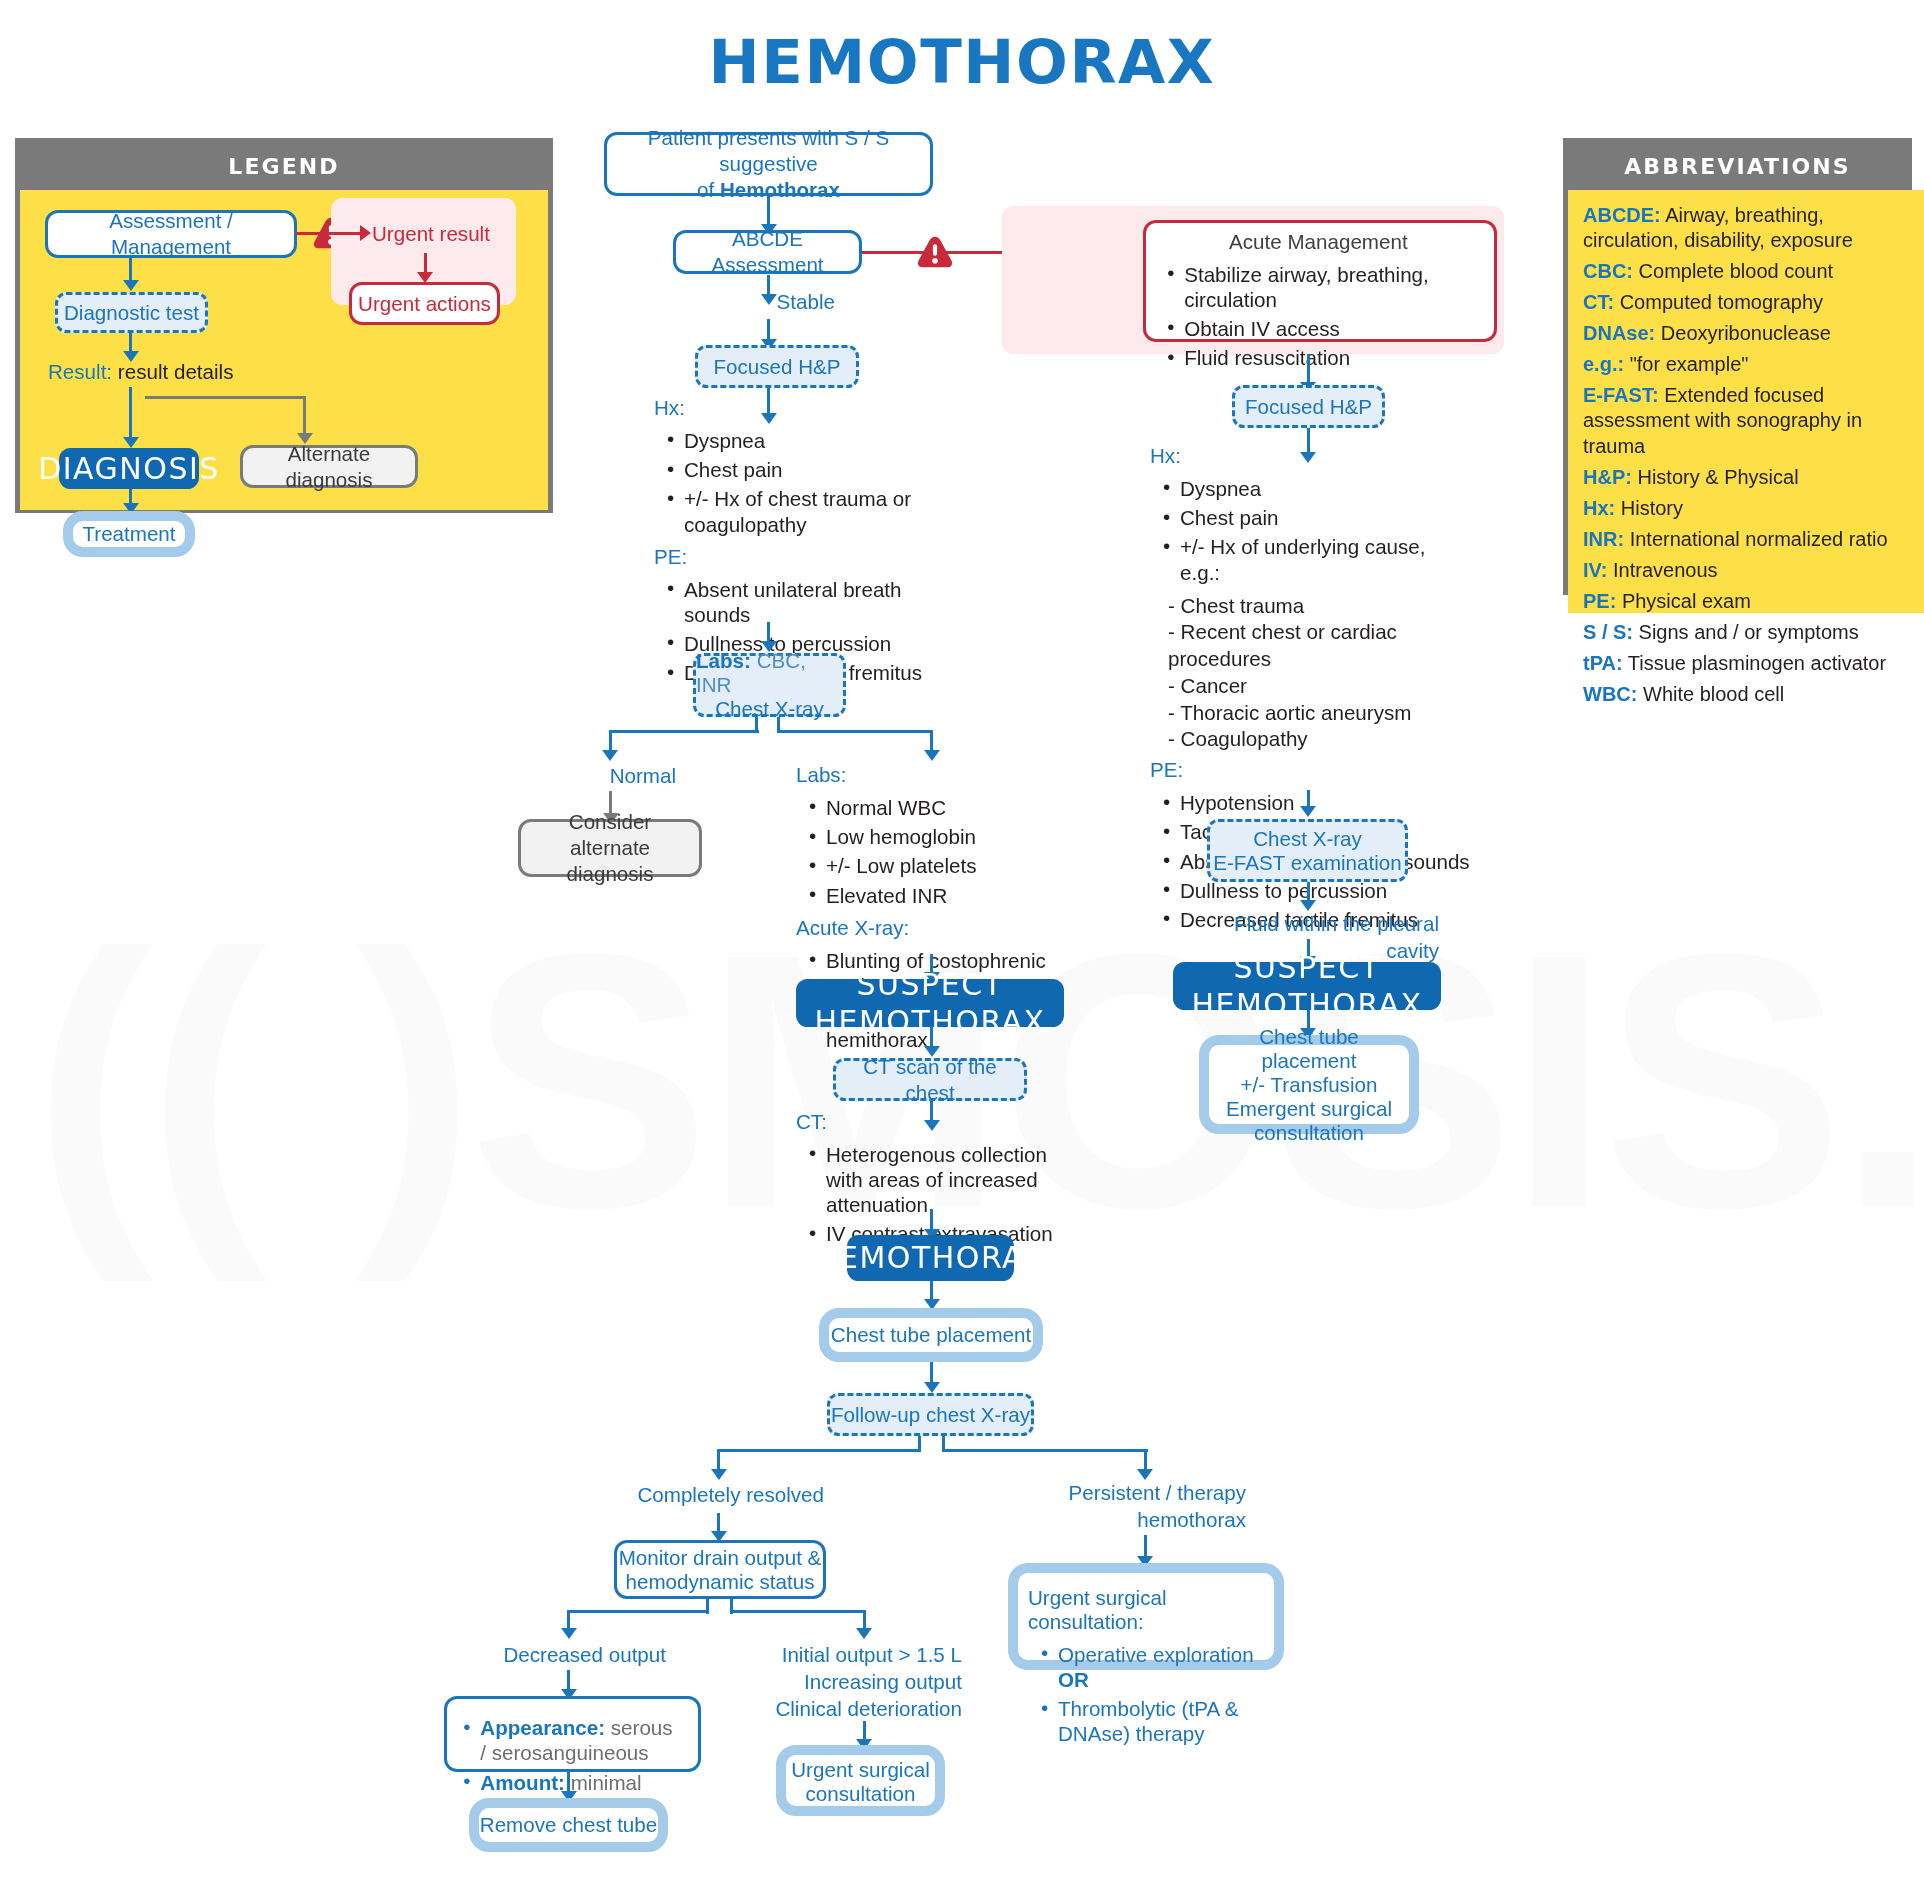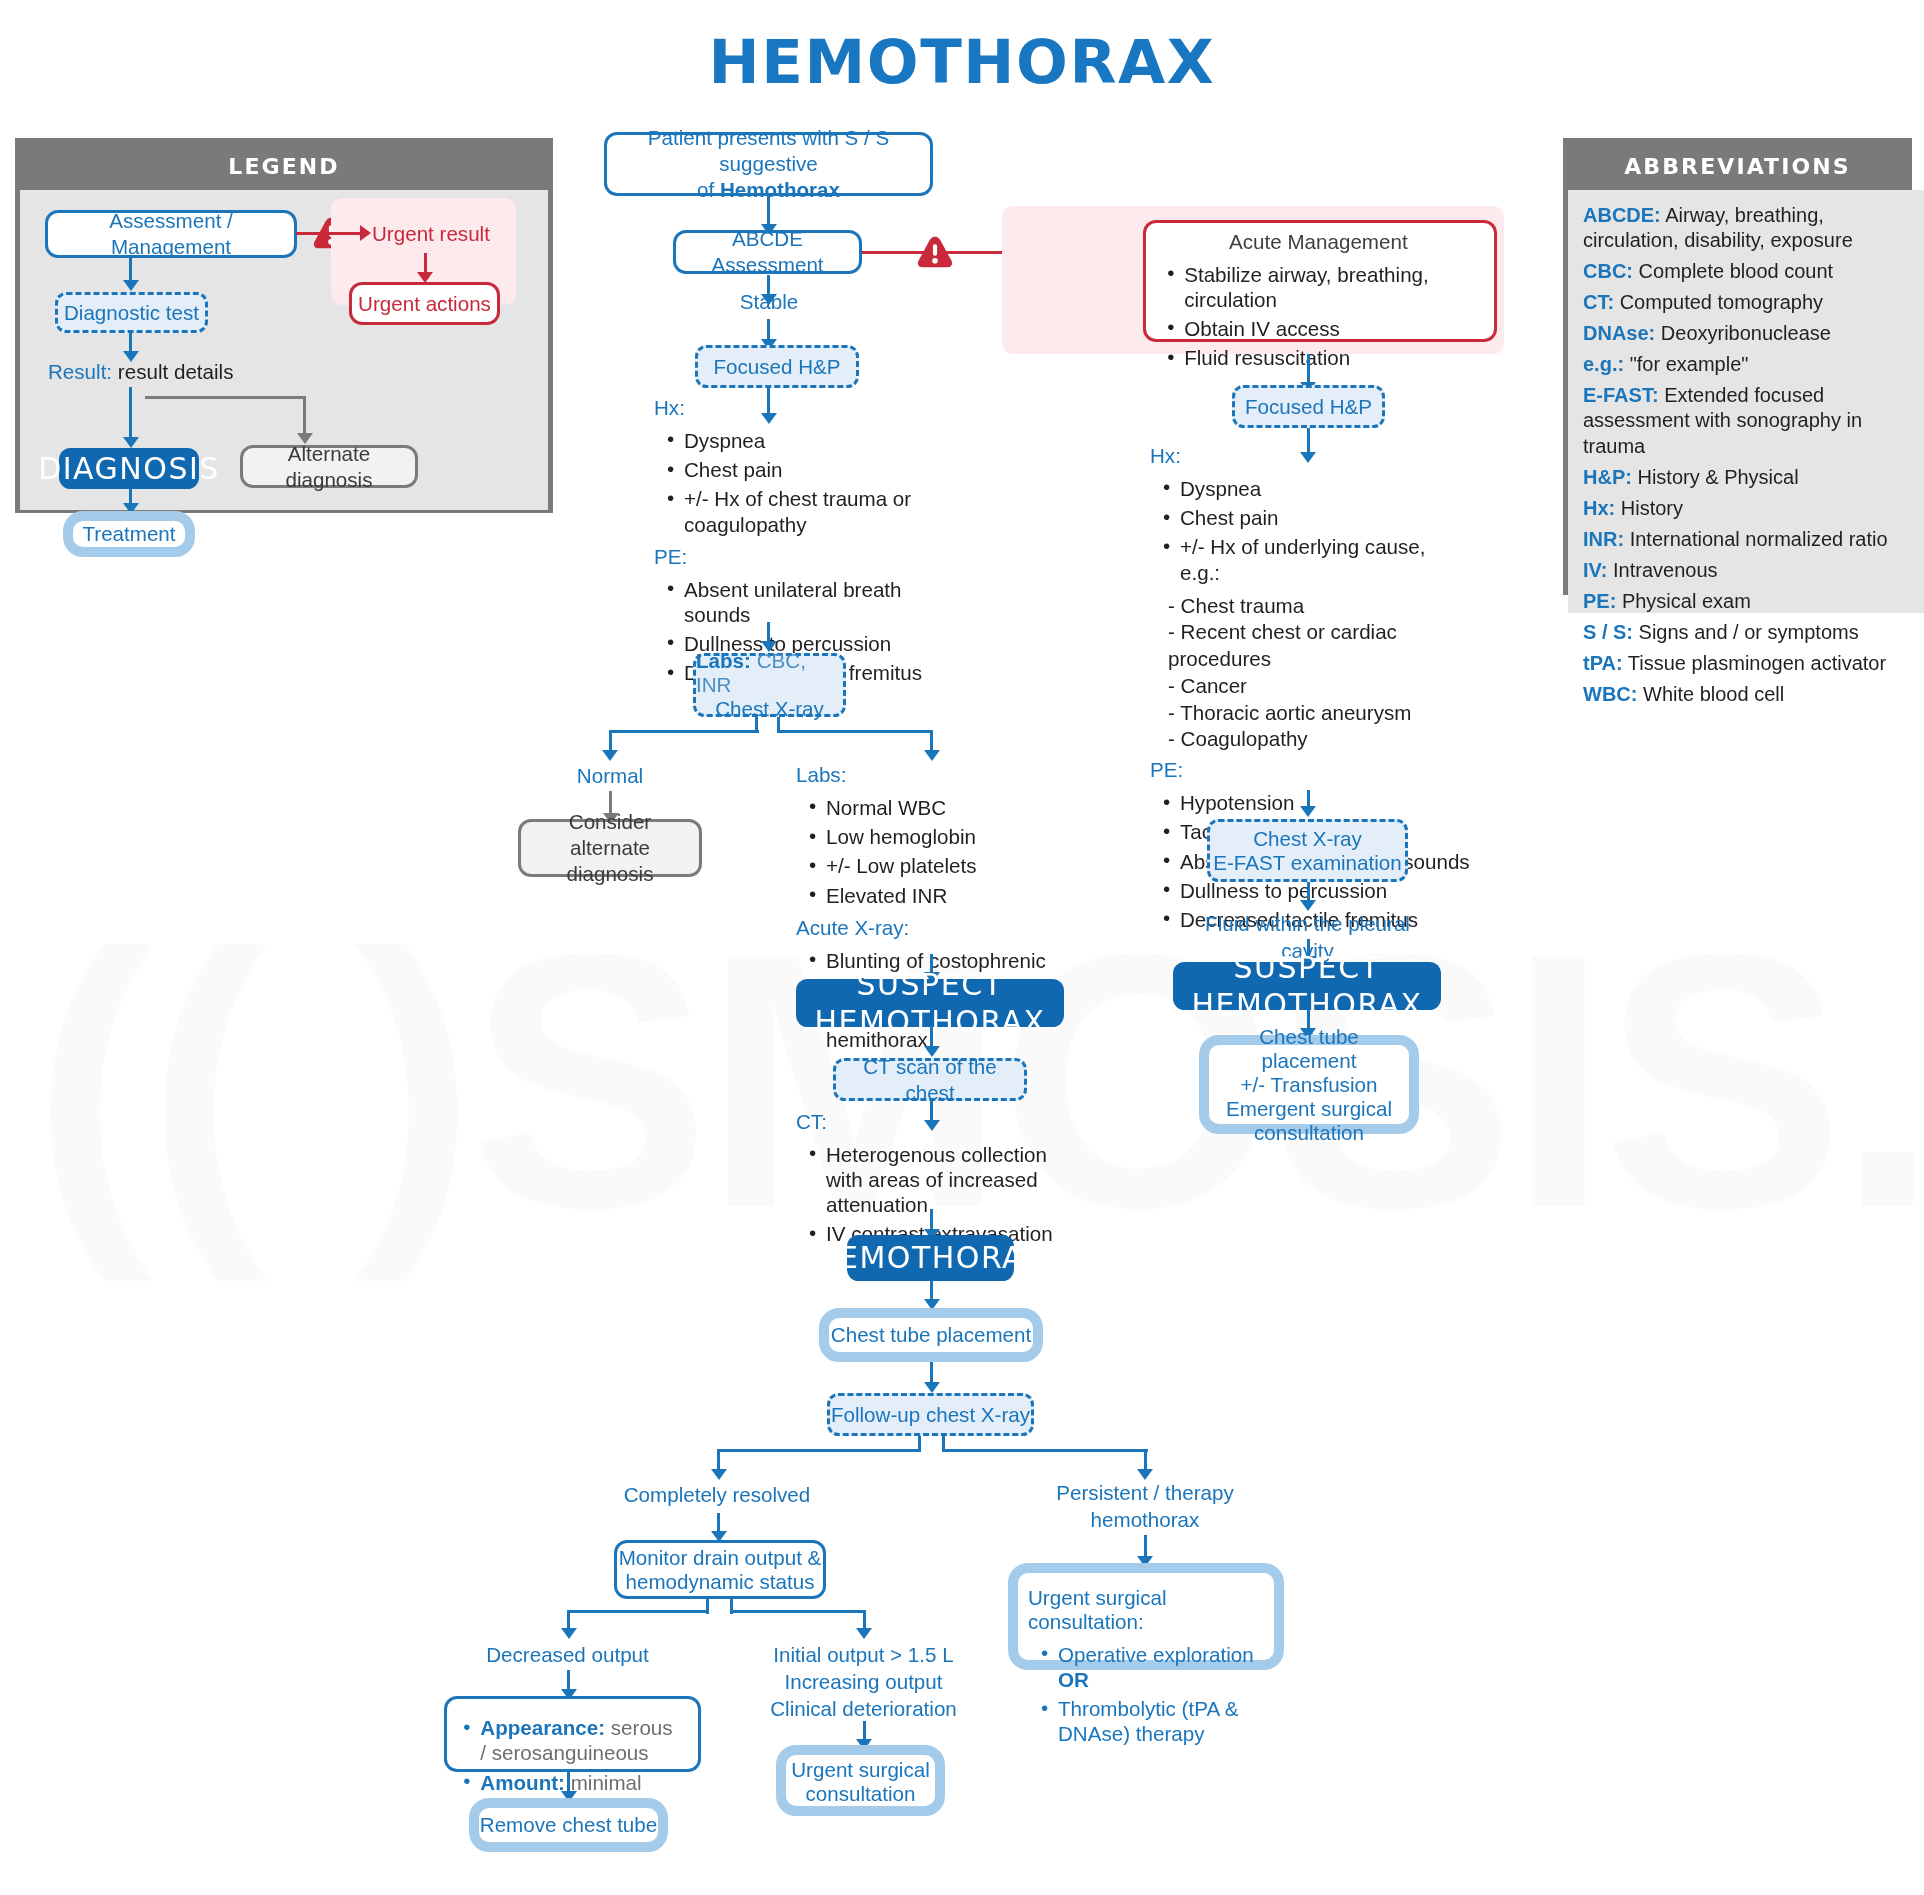--- a/index.html
+++ b/index.html
@@ -25,21 +25,21 @@
     font-family:"DejaVu Sans", sans-serif;
   }
 
   
   .panel{border:5px solid #7a7a7a;background:#7a7a7a;}
   .panel-hd{
     color:#fff;font-weight:bold;text-align:center;
     font-size:22px;letter-spacing:2.1px;padding:10.7px 0 11.5px;
     font-family:"DejaVu Sans", sans-serif;
   }
-  .panel-bd{background:#e5e5e5;width:100%;height:calc(100% - 45px);}
+  .panel-bd{background:#fde047;width:100%;height:calc(100% - 45px);}
 
   
   .node{
     position:absolute;box-sizing:border-box;display:flex;
     align-items:center;justify-content:center;text-align:center;
     color:#1b75bb;line-height:1.25;
   }
   .assess{border:3.3px solid #1b75bb;border-radius:13px;background:#fff;font-size:20.6px;}
   .dxtest{
     border:3.3px dashed #1b75bb;border-radius:11.5px;background:#e3eef9;
@@ -56,21 +56,21 @@
   }
   .alt{
     border:3.3px solid #7a7a7a;border-radius:13px;background:#f2f2f2;
     color:#3b3b3b;font-size:20.6px;
   }
   .urgentbox{border:3.3px solid #c92a3b;border-radius:13px;background:#fff;color:#c92a3b;font-size:20.6px;}
   .redwash{background:#fdeaec;border-radius:11.5px;}
 
   
   .ftxt{position:absolute;color:#1b75bb;font-size:20.6px;line-height:1.3;}
-  .ftxt.center{text-align:center;}
+  .ftxt.center{text-align:right;}
   .hdlbl{color:#1b75bb;font-size:20.6px;font-weight:500;}
   .blk{color:#231f20;}
 
   ul.bl{margin:8px;padding:0;list-style:none;}
   ul.bl li{position:relative;padding-left:22px;margin:4.1px 0;font-size:20.6px;color:#231f20;line-height:1.22;}
   ul.bl li:before{content:"•";position:absolute;left:5px;top:-1.6px;font-size:20.6px;color:#231f20;}
   ul.bl li.bluetxt, ul.bl li.bluetxt:before{color:#1b75bb;}
   .sublist{margin:1.6px 0 0 18px;color:#231f20;font-size:20.6px;line-height:1.3;}
 
   

